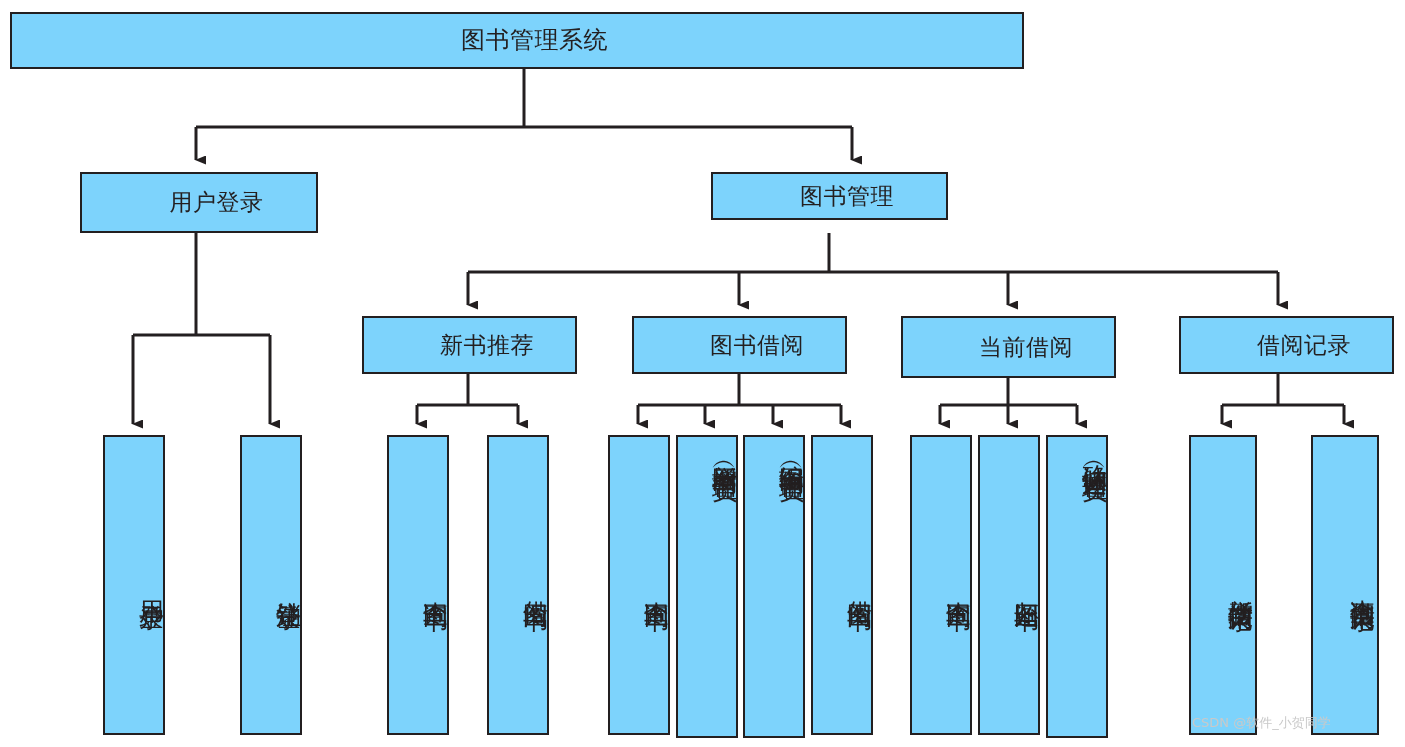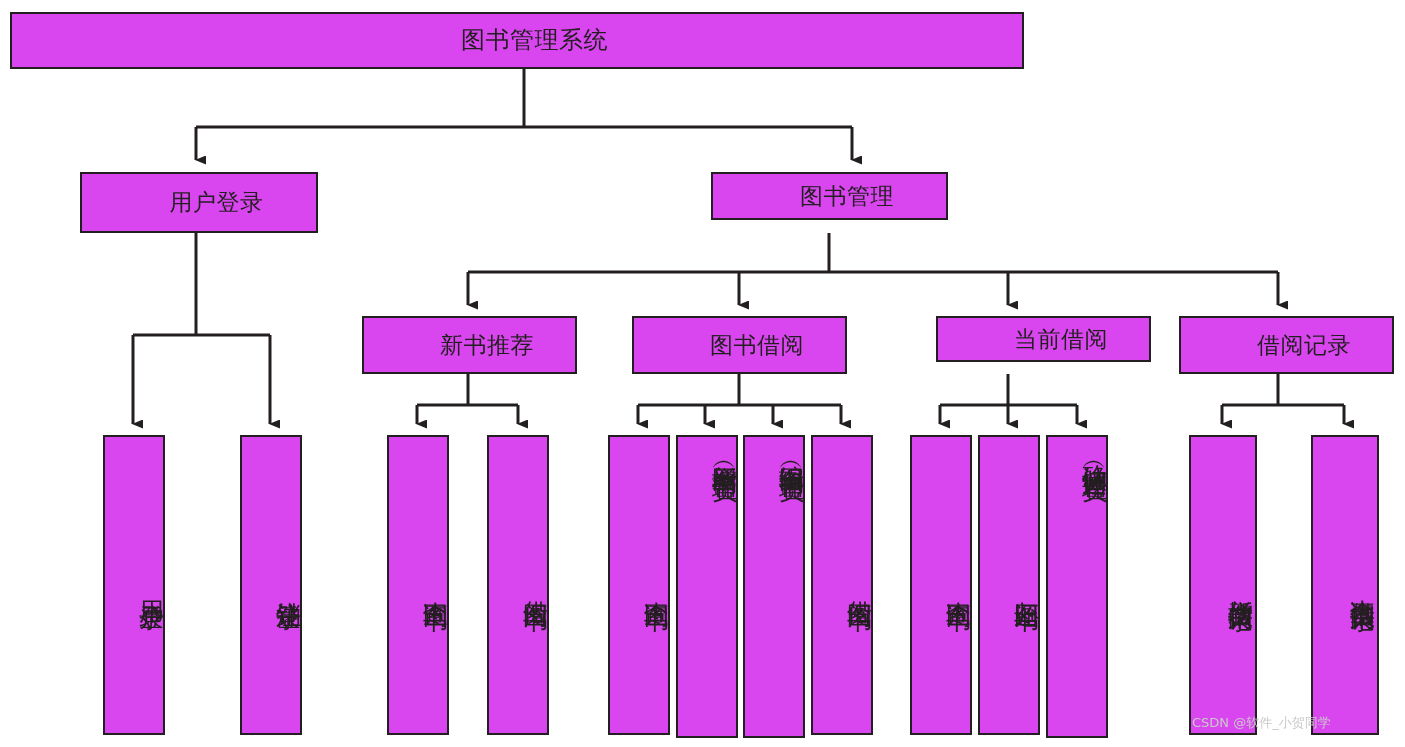--- a/index.html
+++ b/index.html
@@ -22,21 +22,21 @@
     position: absolute;
     left: 0;
     top: 0;
     width: 1405px;
     height: 747px;
     pointer-events: none;
   }
   .node {
     position: absolute;
     box-sizing: border-box;
-    background: #d946ef;
+    background: #7dd3fc;
     border: 2px solid #231f20;
     display: flex;
     align-items: center;
     justify-content: center;
     color: #231f20;
     z-index: 2;
     padding-left: 35px;
   }
   .node .label {
     display: block;
@@ -150,21 +150,21 @@
   </div>
 
   <div class="node horiz" style="left:632px; top:316px; width:215px; height:58px;">
     <span class="label">图书借阅</span>
   </div>
 
   <div class="node horiz" style="left:362px; top:316px; width:215px; height:58px;">
     <span class="label">新书推荐</span>
   </div>
 
-  <div class="node horiz" style="left:936px; top:316px; width:215px; height:46px;">
+  <div class="node horiz" style="left:901px; top:316px; width:215px; height:62px;">
     <span class="label">当前借阅</span>
   </div>
 
   <div class="node horiz" style="left:1171px; top:316px; width:215px; height:58px;margin-left:8px;">
     <span class="label">借阅记录</span>
   </div>
 
   <div class="node vert centered" style="left:103px; top:435px; width:62px; height:300px;">
     <span class="label">用户登录</span>
   </div>

